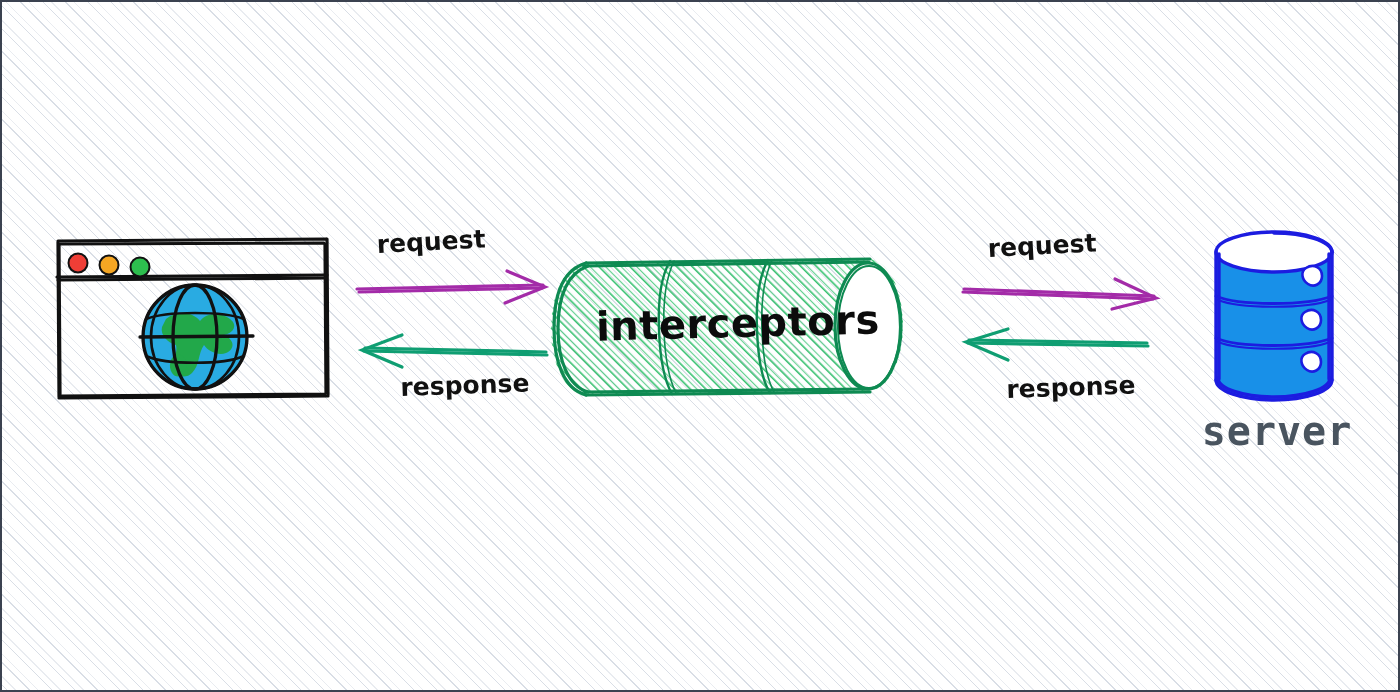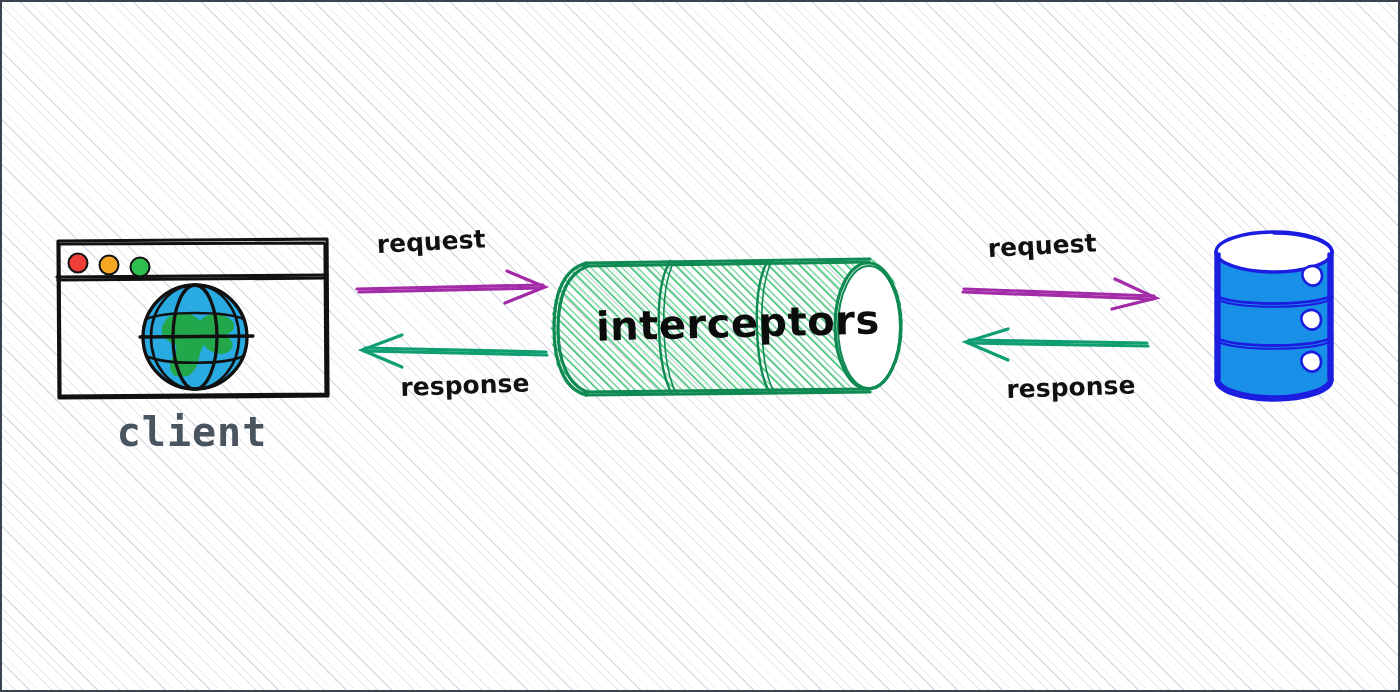--- a/index.html
+++ b/index.html
@@ -114,21 +114,20 @@
           <circle cx="147" cy="110" r="52" stroke-width="2.2" transform="rotate(3 147 110)"></circle>
           <ellipse cx="147" cy="110" rx="22" ry="52"></ellipse>
           <ellipse cx="147" cy="110" rx="44" ry="52" stroke-width="2.6"></ellipse>
           <path d="M98,92 C118,84 176,84 196,92" stroke-width="2.6"></path>
           <path d="M98,129 C118,138 176,138 196,129" stroke-width="2.6"></path>
           <path d="M92,110 L205,109"></path>
         </g>
       </g>
     </svg>
 
-    <div class="node-label" style="top:182px;">client</div>
   </div>
 
   <div class="node" style="left:548px; top:248px; width:370px; height:160px;">
     <svg width="370" height="160" viewBox="0 0 370 160">
       <defs>
         <pattern id="greenHatch" width="11" height="11" patternUnits="userSpaceOnUse" patternTransform="rotate(-45)">
           <rect width="11" height="11" fill="#ffffff" fill-opacity="0"></rect>
           <line x1="0" y1="0" x2="0" y2="11" stroke="#35c16e" stroke-width="3.2"></line>
           <line x1="5.5" y1="0" x2="5.5" y2="11" stroke="#35c16e" stroke-width="1.2" stroke-opacity="0.75"></line>
         </pattern>
@@ -189,20 +188,21 @@
         <path d="M24,112 C46,121 114,121 136,112" stroke-width="2"></path>
       </g>
 
       <g stroke="#1c1ce0" stroke-width="2.6" fill="#ffffff">
         <path d="M112,38 C120,33 128,38 128,46 C128,54 120,58 114,54 C108,50 106,42 112,38 Z"></path>
         <path d="M111,82 C119,77 127,82 127,90 C127,98 119,102 113,98 C107,94 105,86 111,82 Z"></path>
         <path d="M111,124 C119,119 127,124 127,132 C127,140 119,144 113,140 C107,136 105,128 111,124 Z"></path>
       </g>
     </svg>
 
+    <div class="node-label" style="top:178px;">server</div>
   </div>
 
   <svg class="layer" width="1400" height="692" viewBox="0 0 1400 692">
 
     <g stroke="#a32ba8" fill="none" stroke-width="3.2" stroke-linecap="round">
       <path d="M355,287 L541,283"></path>
       <path d="M357,290 L540,286"></path>
       <path d="M505,269 L543,285 L503,301"></path>
     </g>
 

